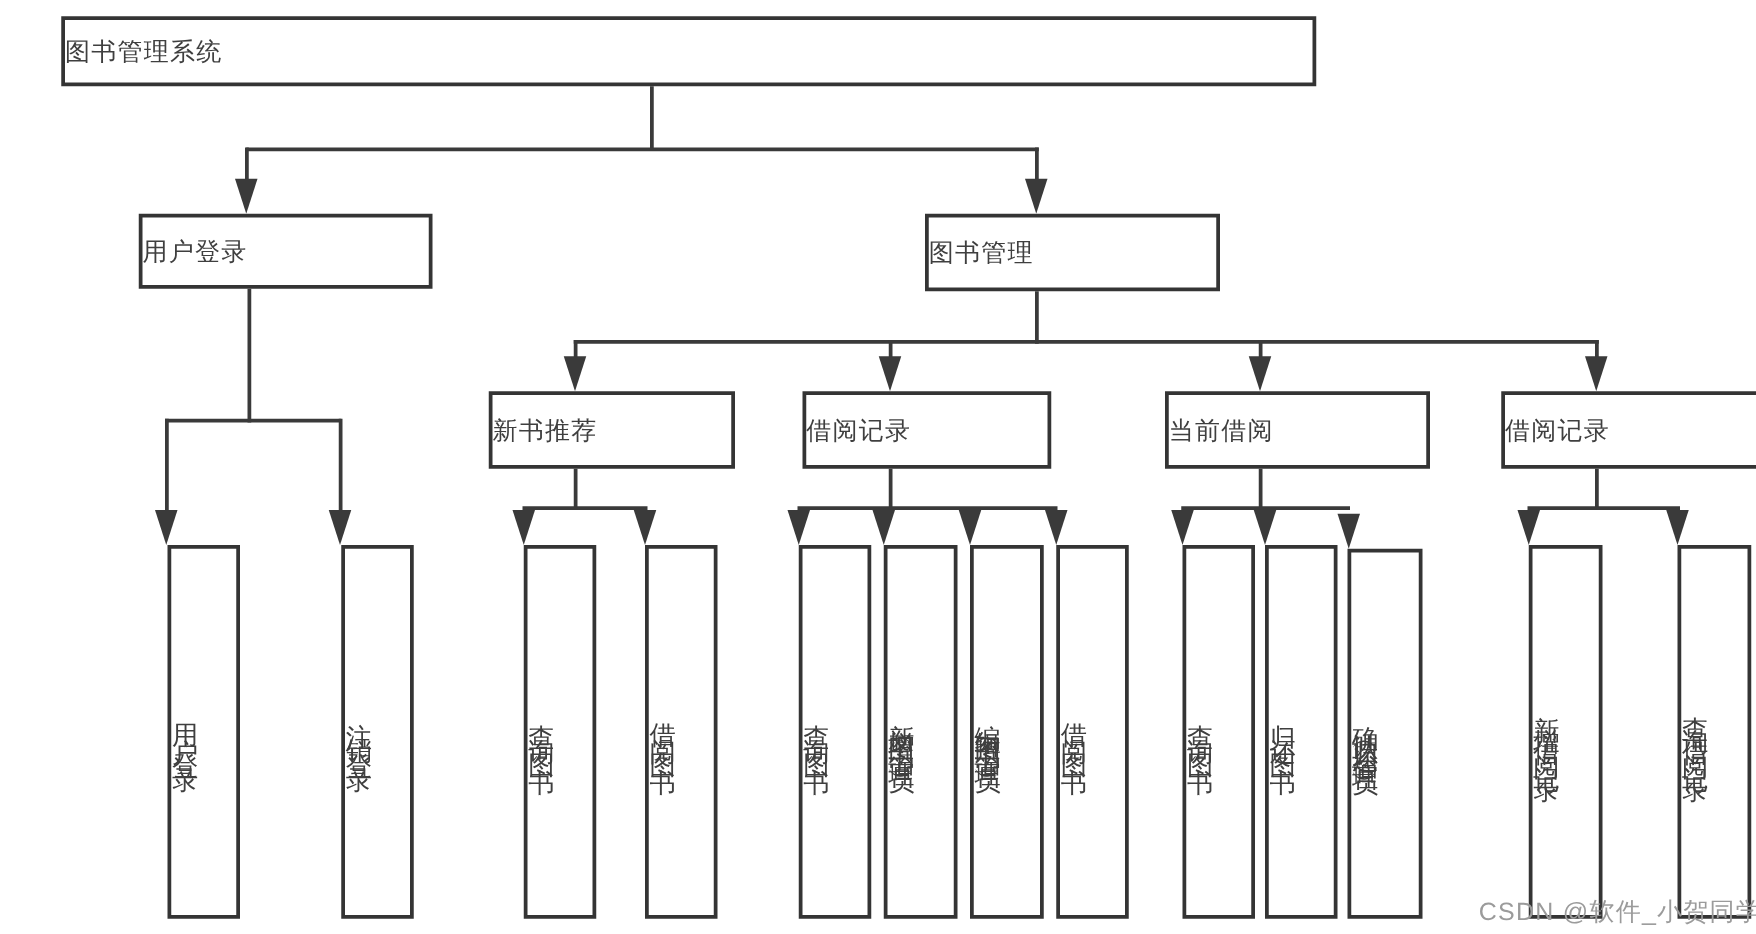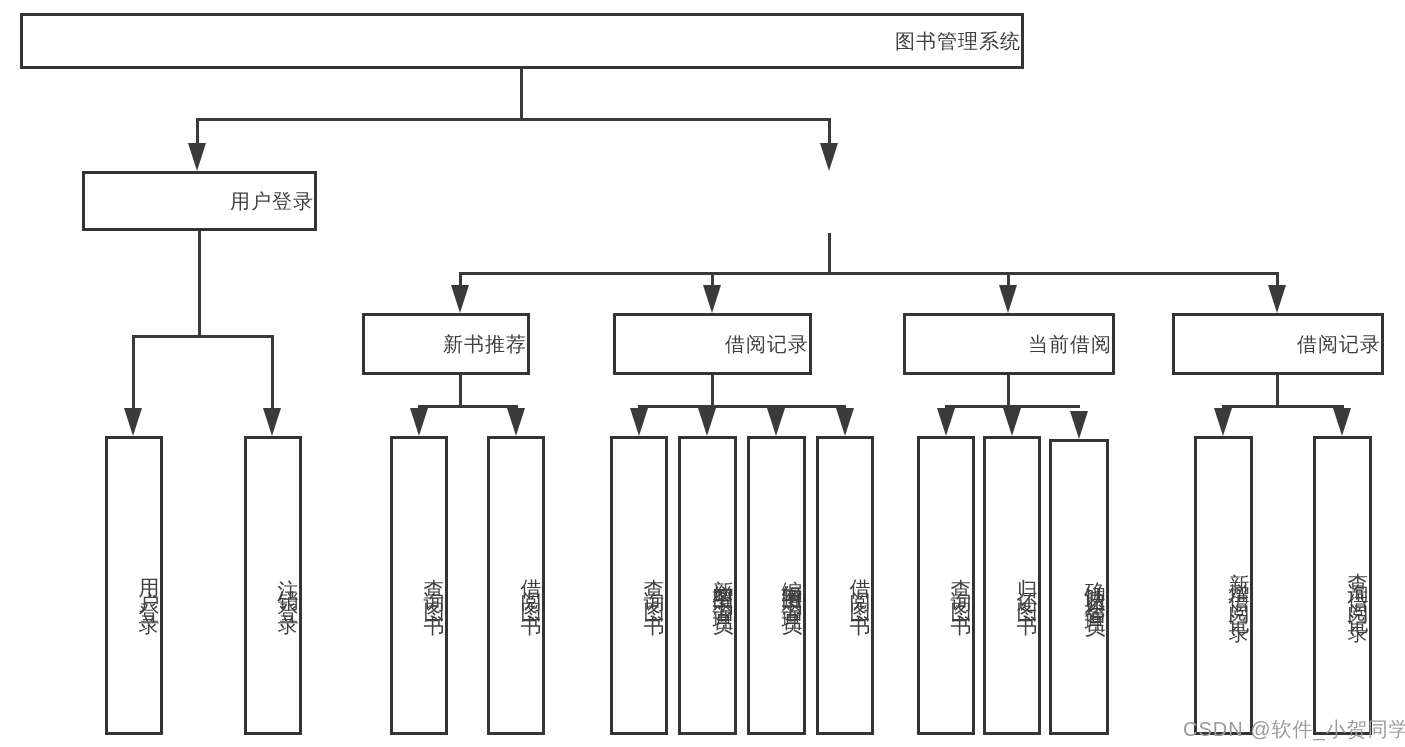--- a/index.html
+++ b/index.html
@@ -9,21 +9,21 @@
     background:#ffffff;
     font-family:"Liberation Sans","DejaVu Sans",sans-serif;
     color:#3f3f3f;
     overflow:hidden;
   }
   .box{
     position:absolute;
     box-sizing:border-box;
     border:3px solid #343434;
     background:#ffffff;
-    display:flex;align-items:center;justify-content:flex-end;
+    display:flex;align-items:center;justify-content:flex-start;margin-left:29px;
   }
   .box span{
     font-size:20px;
     color:#3f3f3f;
     letter-spacing:1px;
     white-space:nowrap;
   }
   .leaf span{
     writing-mode:vertical-rl;
     text-orientation:mixed;
@@ -65,40 +65,43 @@
   <div class="vline" style="left:520px;top:69px;height:50px;"></div>
   <div class="hline" style="left:197px;top:118px;width:634px;"></div>
   <div class="vline" style="left:196px;top:118px;height:27px;"></div>
   <div class="arrowhead" style="left:188px;top:143px;"></div>
   <div class="vline" style="left:828px;top:118px;height:27px;"></div>
   <div class="arrowhead" style="left:820px;top:143px;"></div>
 
   <div class="box" style="left:82px;top:171px;width:235px;height:60px;">
     <span>用户登录</span>
   </div>
+  <div class="box" style="left:711px;top:171px;width:236px;height:62px;">
+    <span>图书管理</span>
+  </div>
 
   <div class="vline" style="left:198px;top:231px;height:107px;"></div>
   <div class="hline" style="left:132px;top:335px;width:141px;"></div>
   <div class="vline" style="left:132px;top:335px;height:75px;"></div>
   <div class="arrowhead" style="left:124px;top:408px;"></div>
   <div class="vline" style="left:271px;top:335px;height:75px;"></div>
   <div class="arrowhead" style="left:263px;top:408px;"></div>
 
   <div class="vline" style="left:828px;top:233px;height:42px;"></div>
   <div class="hline" style="left:459px;top:272px;width:820px;"></div>
   <div class="vline" style="left:459px;top:272px;height:15px;"></div>
   <div class="arrowhead" style="left:451px;top:285px;"></div>
   <div class="vline" style="left:711px;top:272px;height:15px;"></div>
   <div class="arrowhead" style="left:703px;top:285px;"></div>
   <div class="vline" style="left:1007px;top:272px;height:15px;"></div>
   <div class="arrowhead" style="left:999px;top:285px;"></div>
   <div class="vline" style="left:1276px;top:272px;height:15px;"></div>
   <div class="arrowhead" style="left:1268px;top:285px;"></div>
 
-  <div class="box" style="left:362px;top:313px;width:168px;height:62px;">
+  <div class="box" style="left:362px;top:313px;width:197px;height:62px;">
     <span>新书推荐</span>
   </div>
   <div class="box" style="left:613px;top:313px;width:199px;height:62px;">
     <span>借阅记录</span>
   </div>
   <div class="box" style="left:1172px;top:313px;width:212px;height:62px;">
     <span>借阅记录</span>
   </div>
   <div class="box" style="left:903px;top:313px;width:212px;height:62px;">
     <span>当前借阅</span>

